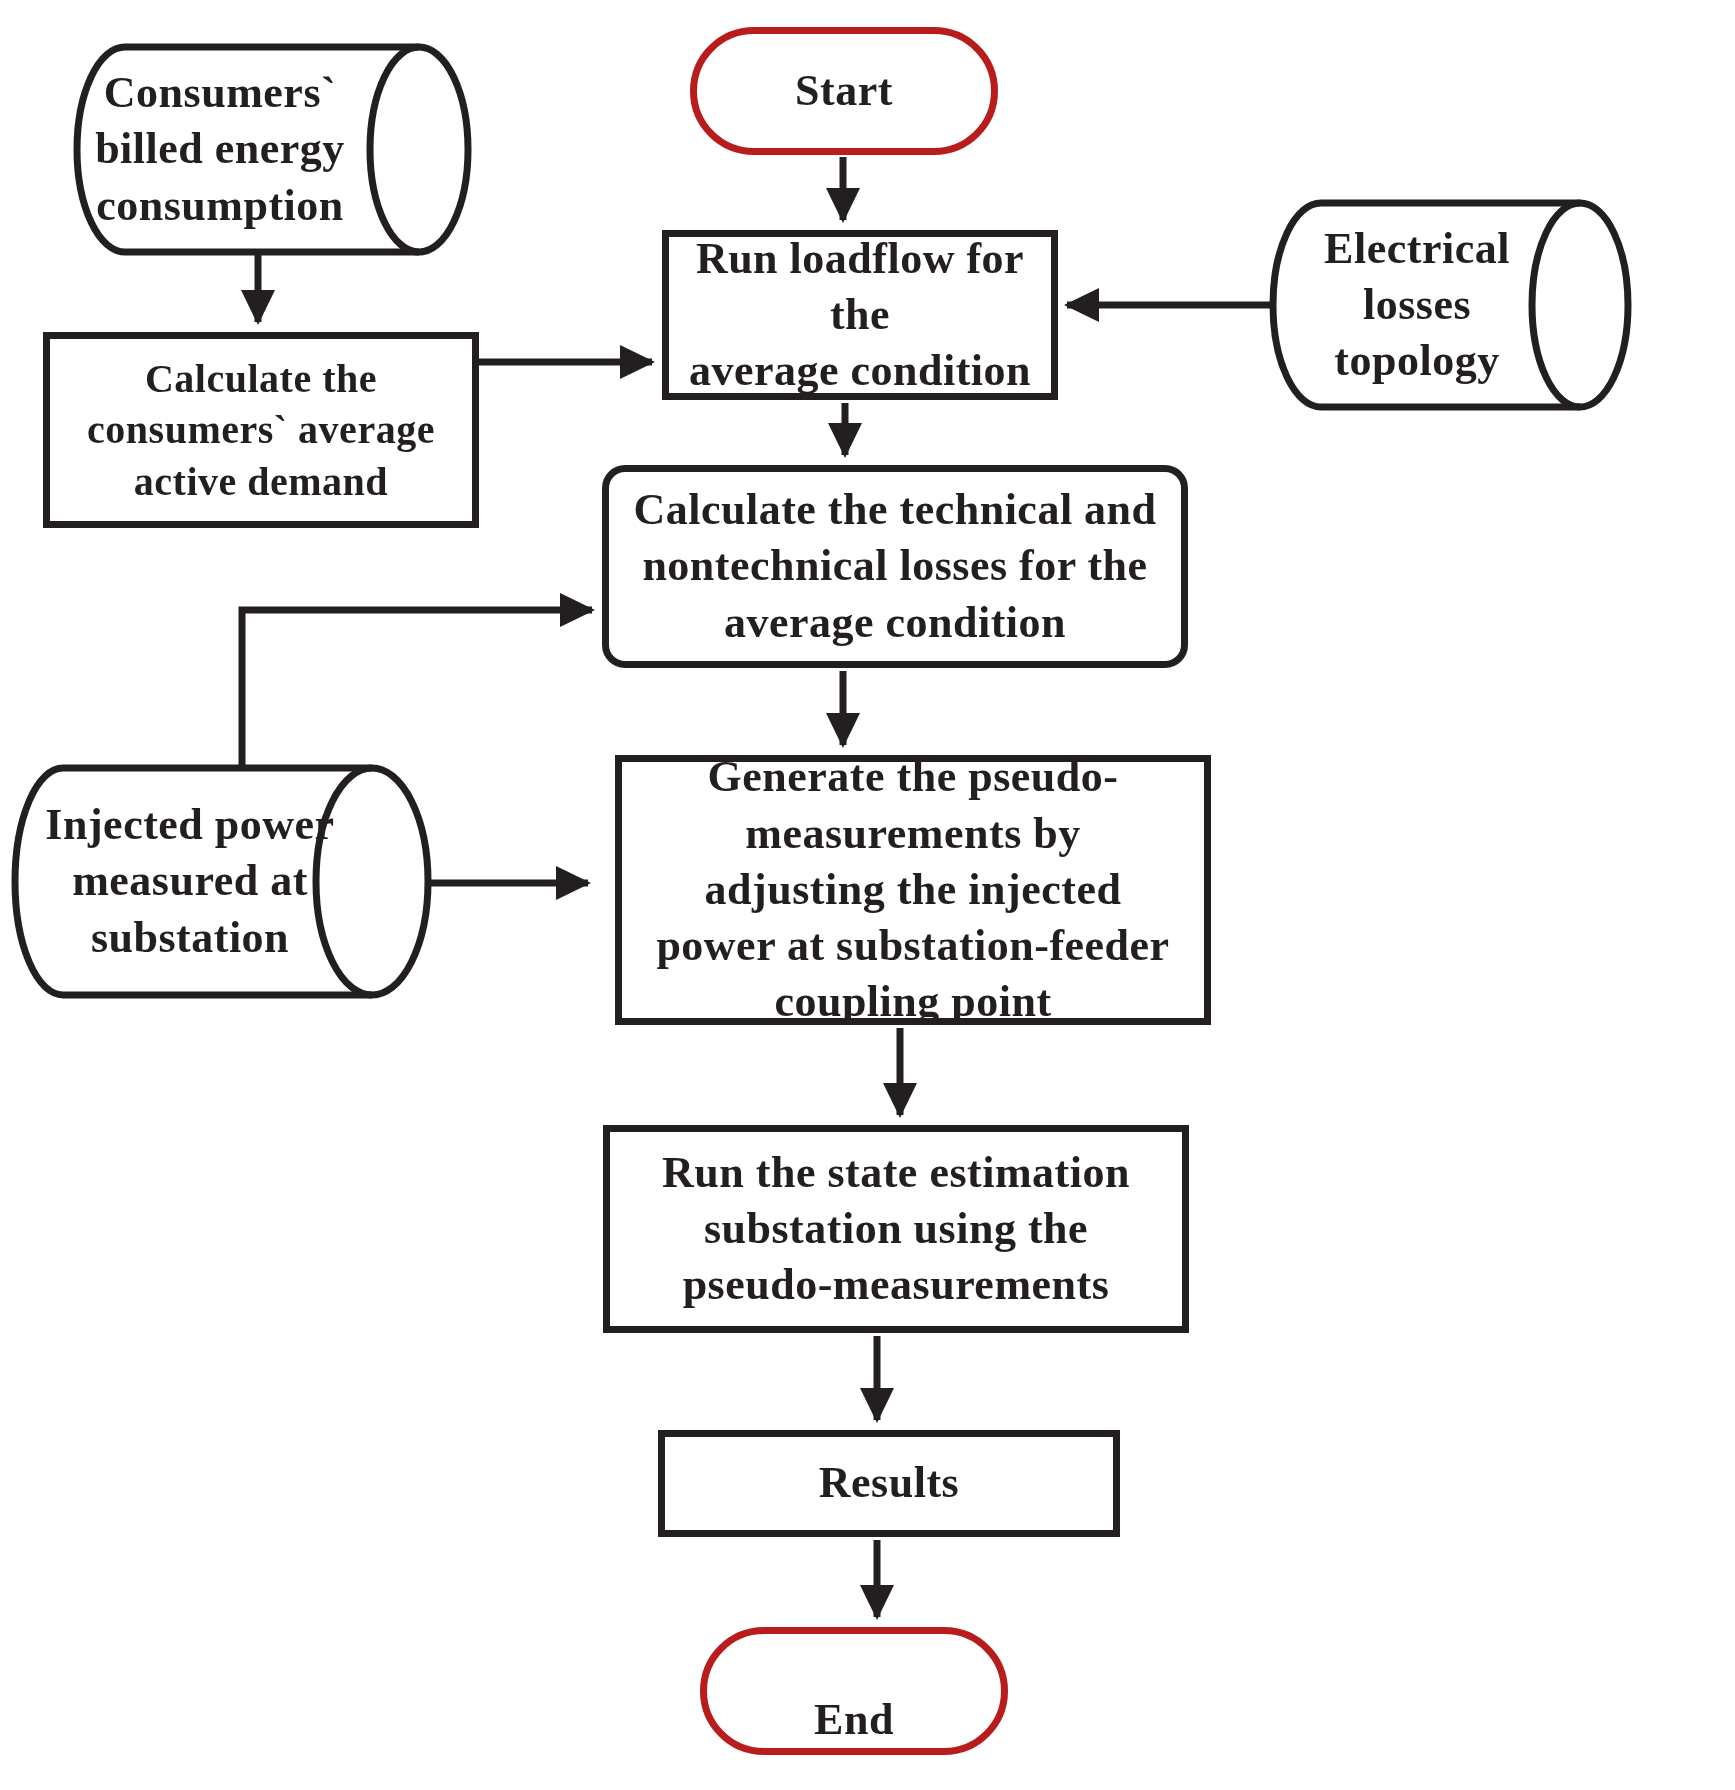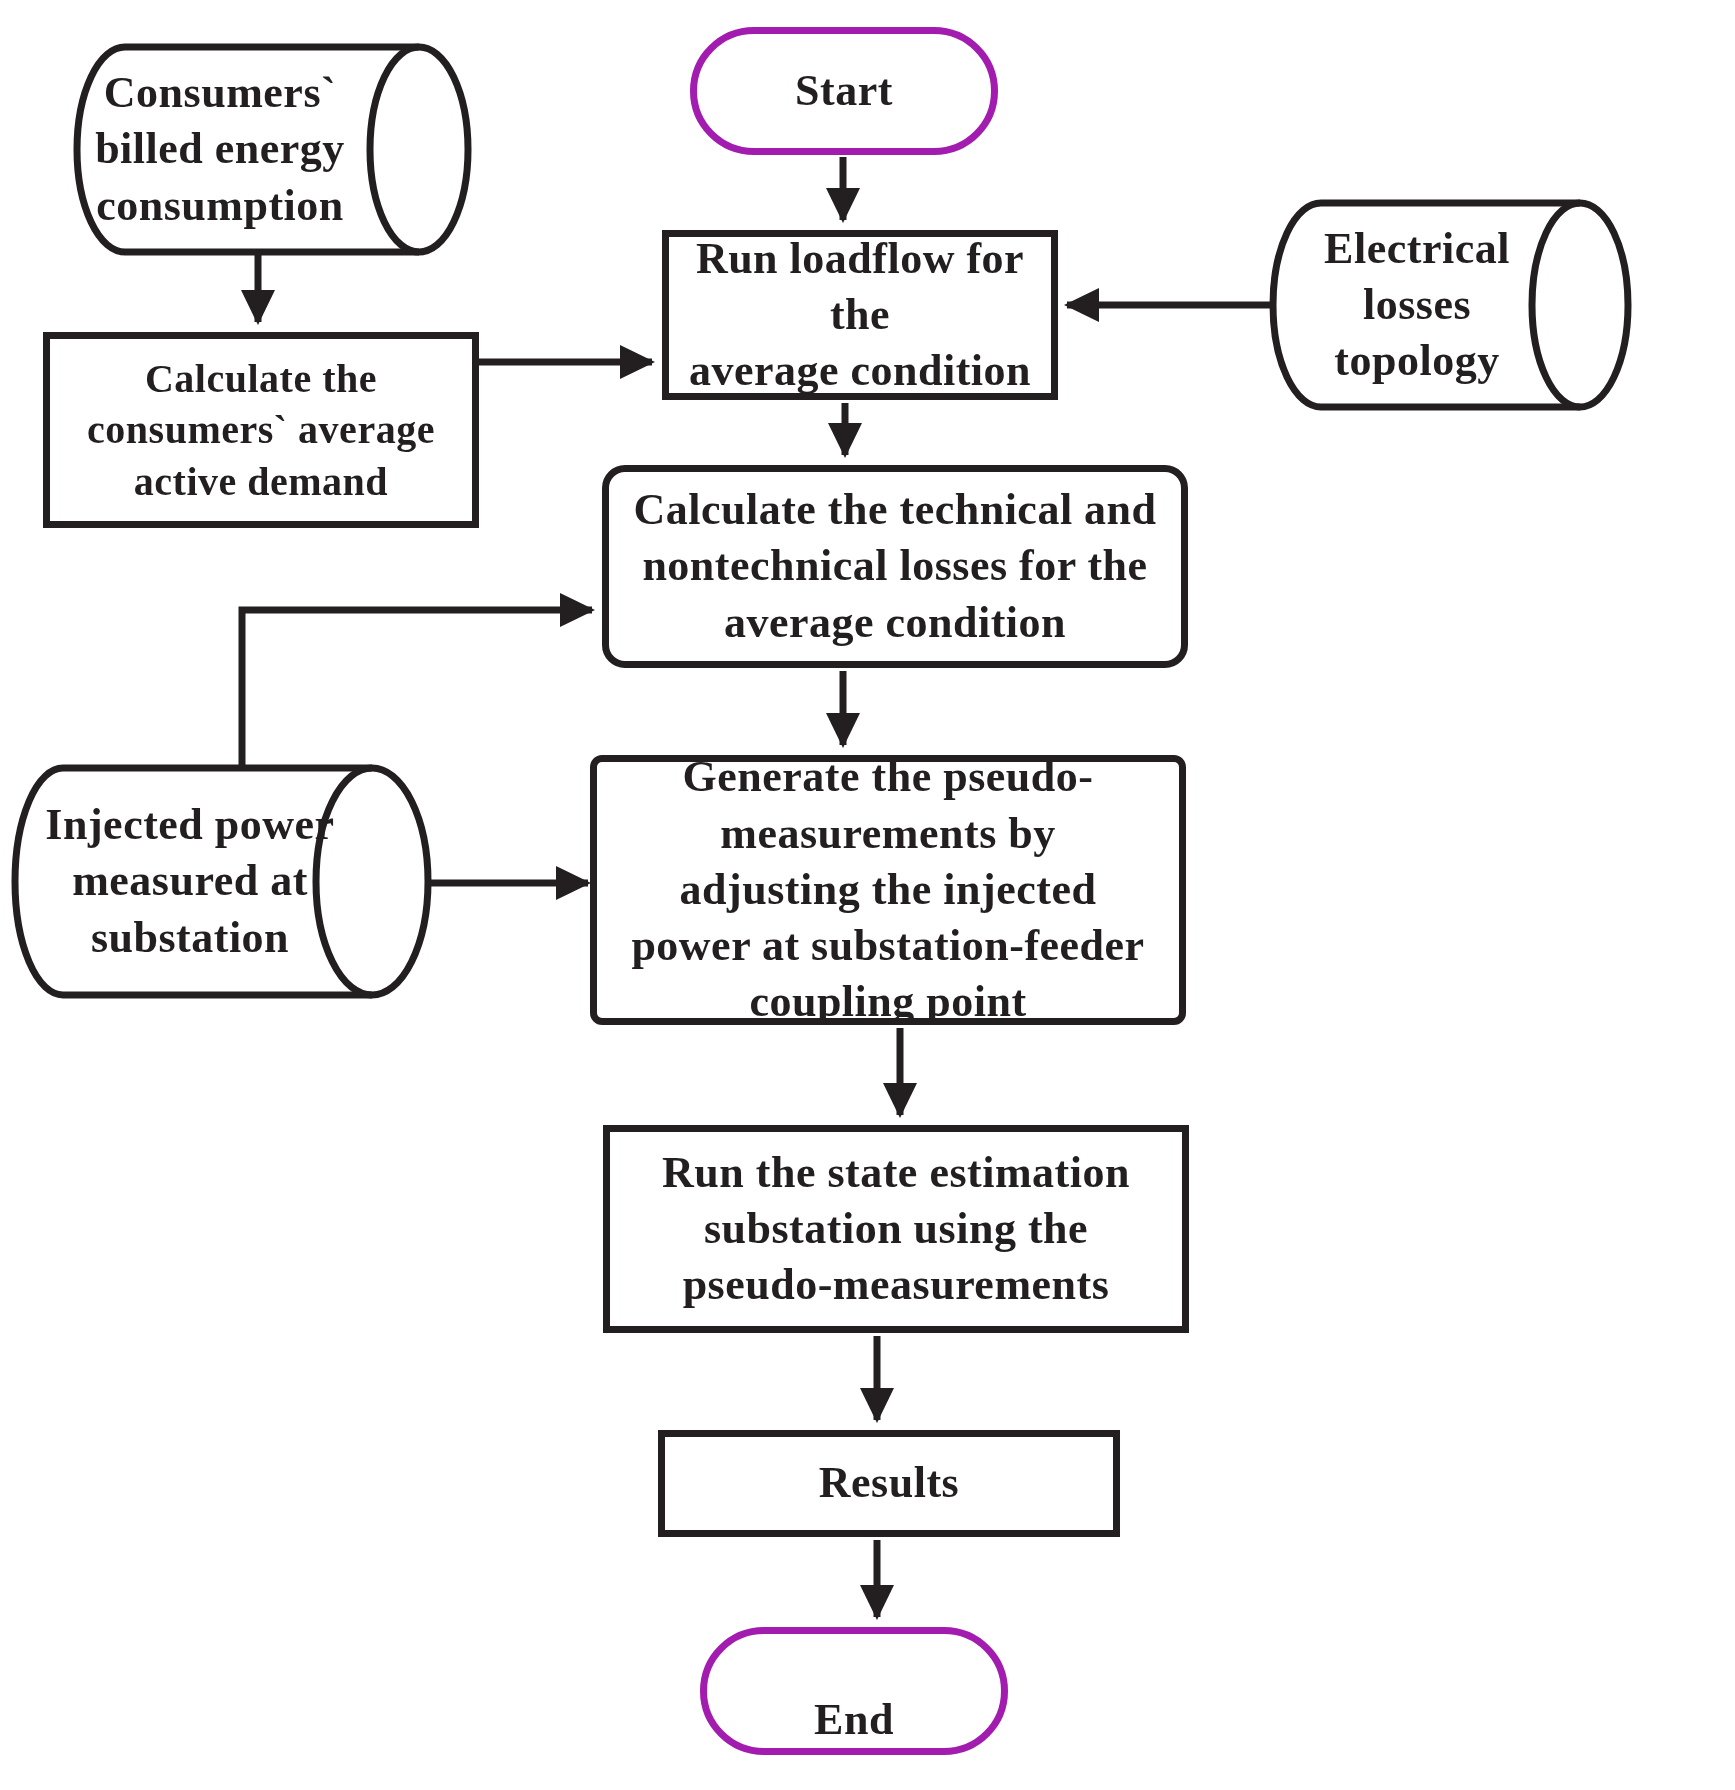--- a/index.html
+++ b/index.html
@@ -28,21 +28,21 @@
     box-sizing: border-box;
     display: flex;
     align-items: center;
     justify-content: center;
     background: #ffffff;
   }
   .rect {
     border: 7px solid #231f20;
   }
   .terminator {
-    border: 7px solid #a21caf;
+    border: 7px solid #b91c1c;
     border-radius: 70px;
   }
   .cyl-label {
     position: absolute;
     box-sizing: border-box;
     display: flex;
     align-items: center;
     justify-content: center;
     background: transparent;
   }
@@ -131,21 +131,21 @@
 nontechnical losses for the
 average condition</span>
   </div>
 
   <div class="cyl-label" style="left:8px;top:768px;width:364px;height:227px;">
     <span class="lbl">Injected power
 measured at
 substation</span>
   </div>
 
-  <div class="node rect" style="left:590px;top:755px;width:596px;height:270px;border-radius:12px;">
+  <div class="node rect" style="left:615px;top:755px;width:596px;height:270px;">
     <span class="lbl">Generate the pseudo-
 measurements by
 adjusting the injected
 power at substation-feeder
 coupling point</span>
   </div>
 
   <div class="node rect" style="left:603px;top:1125px;width:586px;height:208px;">
     <span class="lbl">Run the state estimation
 substation using the

